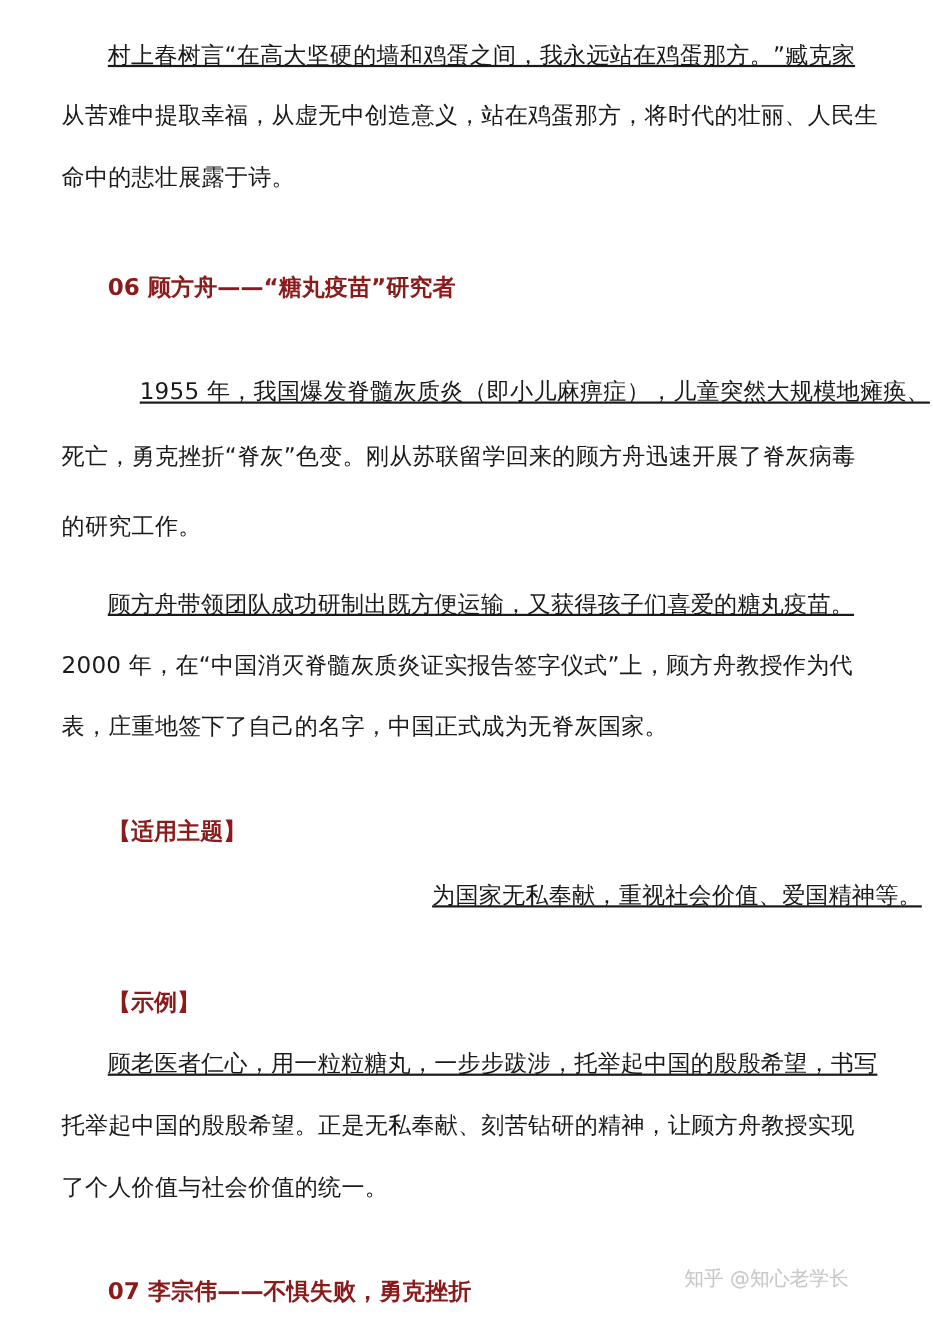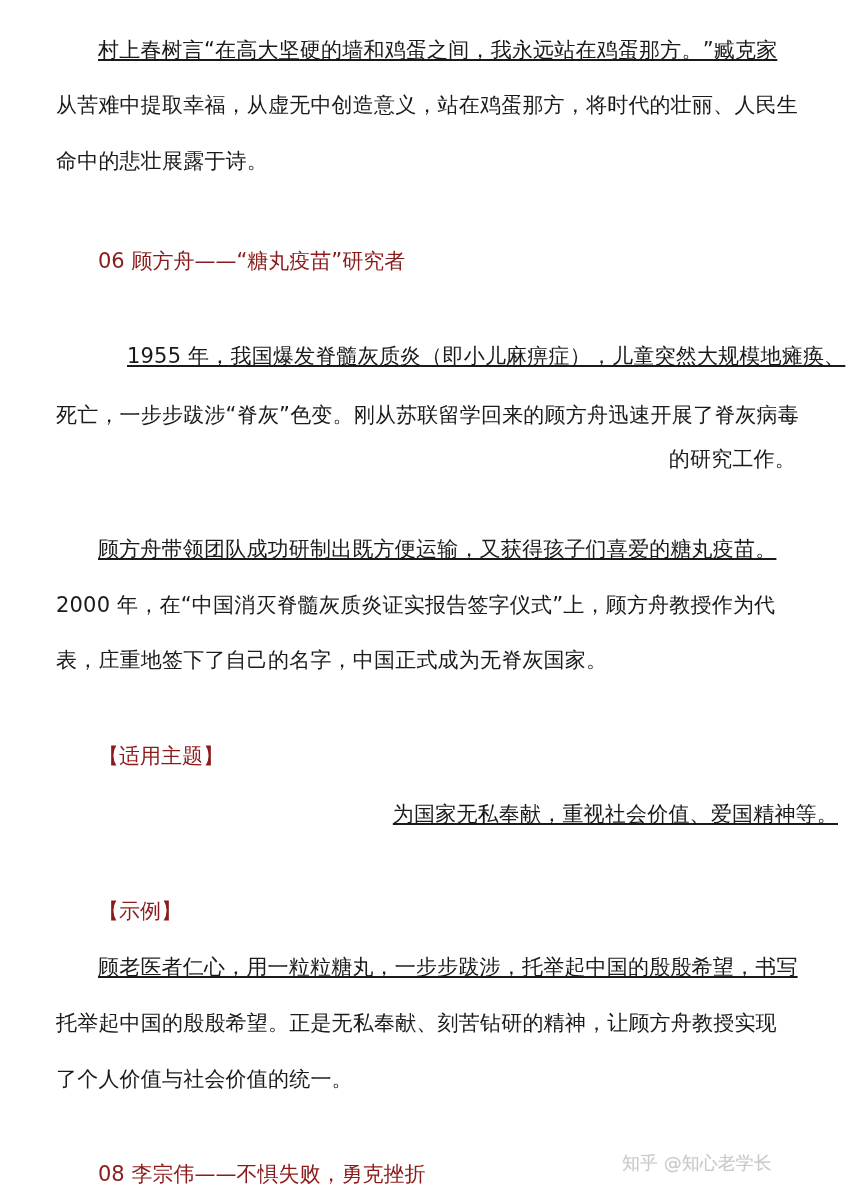--- a/index.html
+++ b/index.html
@@ -10,21 +10,21 @@
   }
   .page { position: absolute; left: 0; top: 0; width: 848px; height: 1200px; }
   .line {
     position: absolute; left: 56px; width: 740px;
     font-size: 21px; line-height: 28px; white-space: nowrap;
     letter-spacing: 0.2px;
   }
   .indent { left: 98px; text-decoration: underline; }
   .heading {
     position: absolute; left: 98px;
-    font-size: 21px; line-height: 28px; font-weight: normal;
+    font-size: 21px; line-height: 28px; font-weight: bold;
     white-space: nowrap;
   }
   .watermark {
     position: absolute; left: 622px; top: 1149px;
     font-size: 18px; line-height: 28px; color: #c9c9c9;
     white-space: nowrap;
     text-shadow: 0 0 1px #e8e8e8;
   }
 </style>
 </head>
@@ -35,37 +35,37 @@
   <div>
     <div class="line indent" style="top:36px;">村上春树言“在高大坚硬的墙和鸡蛋之间，我永远站在鸡蛋那方。”臧克家</div>
     <div class="line" style="top:91px;">从苦难中提取幸福，从虚无中创造意义，站在鸡蛋那方，将时代的壮丽、人民生</div>
     <div class="line" style="top:147px;">命中的悲壮展露于诗。</div>
   </div>
 
   <div class="heading" style="top:247px; color:#8b1a1a;">06 顾方舟——“糖丸疫苗”研究者</div>
 
   <div>
     <div class="line indent" style="top:342px;margin-left:29px;">1955 年，我国爆发脊髓灰质炎（即小儿麻痹症），儿童突然大规模地瘫痪、</div>
-    <div class="line" style="top:401px;">死亡，一步步跋涉“脊灰”色变。刚从苏联留学回来的顾方舟迅速开展了脊灰病毒</div>
-    <div class="line" style="top:445px;text-align:right;">的研究工作。</div>
+    <div class="line" style="top:401px;">死亡，勇克挫折“脊灰”色变。刚从苏联留学回来的顾方舟迅速开展了脊灰病毒</div>
+    <div class="line" style="top:464px;">的研究工作。</div>
   </div>
 
   <div>
     <div class="line indent" style="top:535px;">顾方舟带领团队成功研制出既方便运输，又获得孩子们喜爱的糖丸疫苗。</div>
     <div class="line" style="top:591px;">2000 年，在“中国消灭脊髓灰质炎证实报告签字仪式”上，顾方舟教授作为代</div>
     <div class="line" style="top:646px;">表，庄重地签下了自己的名字，中国正式成为无脊灰国家。</div>
   </div>
 
   <div class="heading" style="top:742px; color:#8b1a1a;">【适用主题】</div>
   <div class="line indent" style="top:800px;text-align:right;">为国家无私奉献，重视社会价值、爱国精神等。</div>
 
   <div class="heading" style="top:897px; color:#8b1a1a;">【示例】</div>
 
   <div>
     <div class="line indent" style="top:953px;">顾老医者仁心，用一粒粒糖丸，一步步跋涉，托举起中国的殷殷希望，书写</div>
     <div class="line" style="top:1009px;">托举起中国的殷殷希望。正是无私奉献、刻苦钻研的精神，让顾方舟教授实现</div>
     <div class="line" style="top:1065px;">了个人价值与社会价值的统一。</div>
   </div>
 
-  <div class="heading" style="top:1160px; color:#8b1a1a;">08 李宗伟——不惧失败，勇克挫折</div>
+  <div class="heading" style="top:1160px; color:#8b1a1a;">07 李宗伟——不惧失败，勇克挫折</div>
 
   <div class="watermark">知乎 @知心老学长</div>
 </div>
 
 </body></html>

